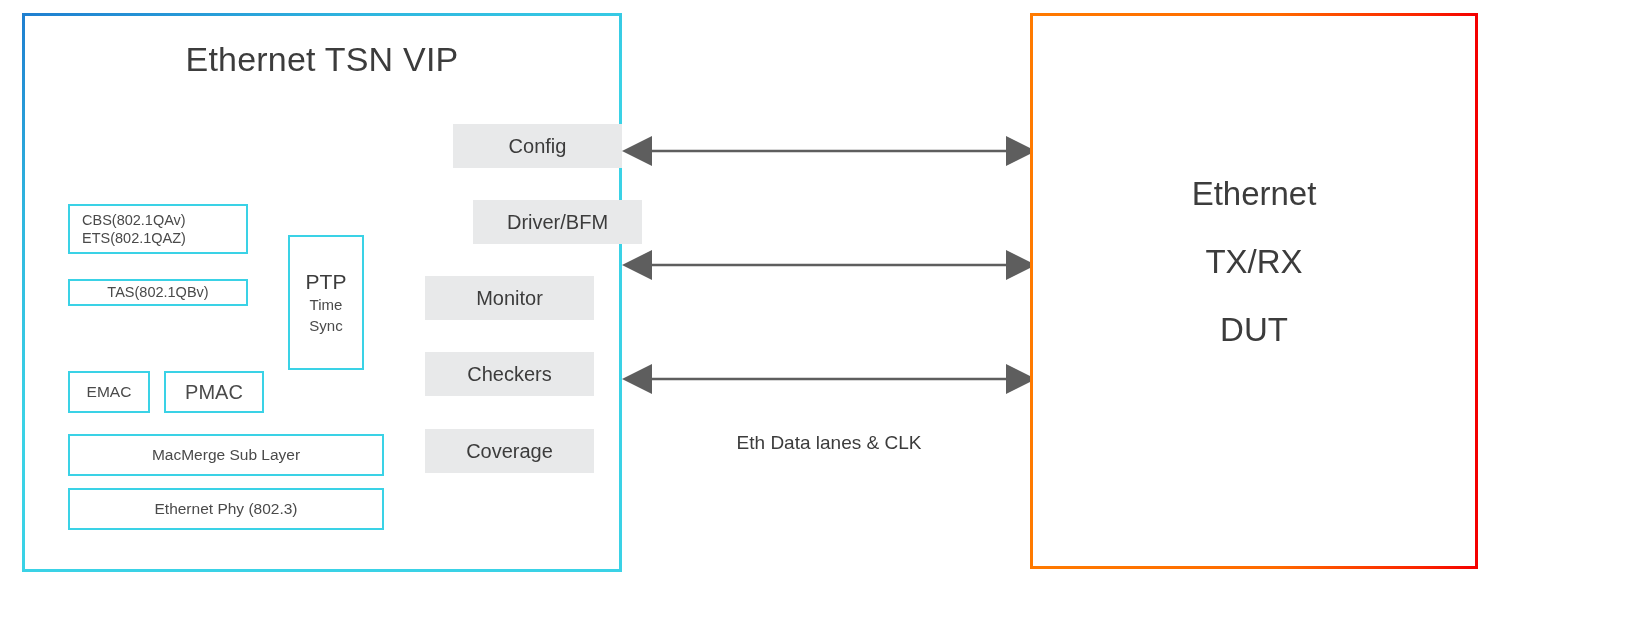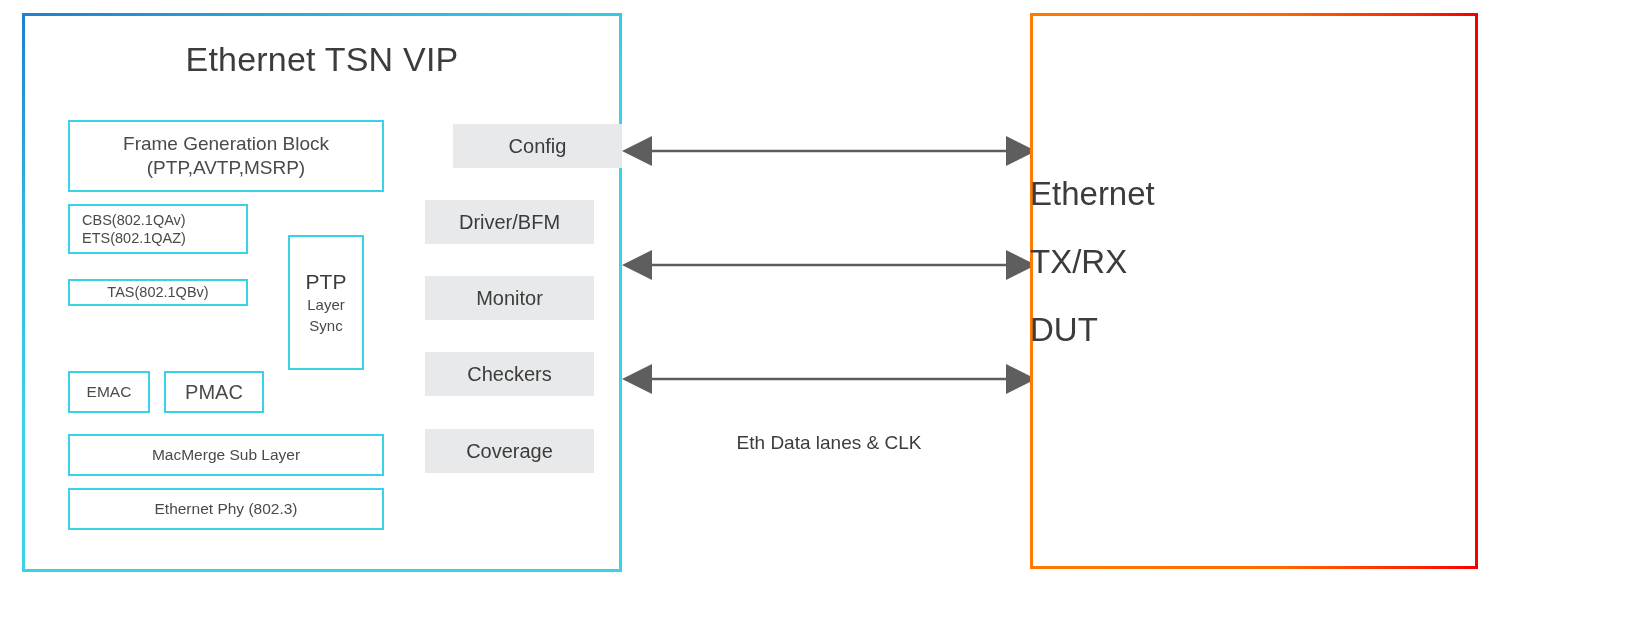--- a/index.html
+++ b/index.html
@@ -52,21 +52,21 @@
     text-align: center;
     font-size: 34px;
     color: #3c3c3c;
     letter-spacing: 0.2px;
   }
   .dut-text {
     position: absolute;
     left: 1030px;
     top: 160px;
     width: 448px;
-    text-align: left;
+    text-align: center;
     font-size: 33px;
     color: #3c3c3c;
     line-height: 68px;
   }
   .dut-text span { display: block; }
 
   
   .cyan-block {
     position: absolute;
     box-sizing: border-box;
@@ -107,21 +107,21 @@
     width: 169px;
     height: 44px;
     background: #e8e9ea;
     display: flex;
     align-items: center;
     justify-content: center;
     font-size: 20px;
     color: #3c3c3c;
   }
   .g0 { top: 124px; margin-left: 28px; }
-  .g1 { top: 200px; }
+  .g1 { top: 200px; margin-left: 48px; }
   .g2 { top: 276px; }
   .g3 { top: 352px; }
   .g4 { top: 429px; }
 
   
   .arrow-svg {
     position: absolute;
     left: 614px;
     top: 0;
     width: 430px;
@@ -140,26 +140,20 @@
 </style>
 </head>
 <body>
 
 <div id="canvas">
 
   <div class="outer-box vip-box"></div>
 
   <div class="vip-title">Ethernet TSN VIP</div>
 
-  <div class="cyan-block b-fgb">
-    <div>
-      <div>Frame Generation Block</div>
-      <div>(PTP,AVTP,MSRP)</div>
-    </div>
-  </div>
 
   <div class="cyan-block b-cbs align-left">
     <div>
       <div>CBS(802.1QAv)</div>
       <div>ETS(802.1QAZ)</div>
     </div>
   </div>
 
   <div class="cyan-block b-tas">
     <span>TAS(802.1QBv)</span>
@@ -177,21 +171,21 @@
   <div class="cyan-block b-macm">
     <span>MacMerge Sub Layer</span>
   </div>
 
   <div class="cyan-block b-phy">
     <span>Ethernet Phy (802.3)</span>
   </div>
 
   <div class="cyan-block b-ptp stack">
     <div class="ptp-main">PTP</div>
-    <div class="ptp-sub">Layer</div>
+    <div class="ptp-sub">Time</div>
     <div class="ptp-sub">Sync</div>
   </div>
 
   <div class="grey-block g0">
     <span>Config</span>
   </div>
   <div class="grey-block g1">
     <span>Driver/BFM</span>
   </div>
   <div class="grey-block g2">

